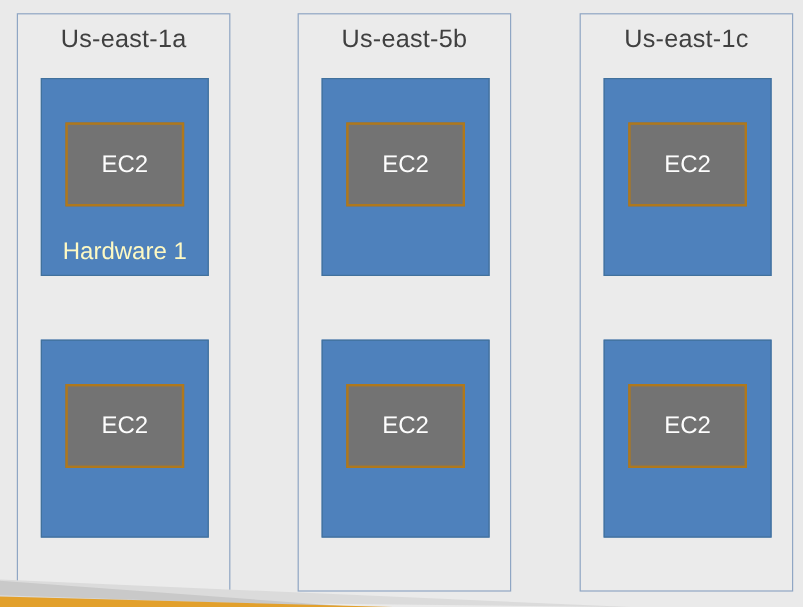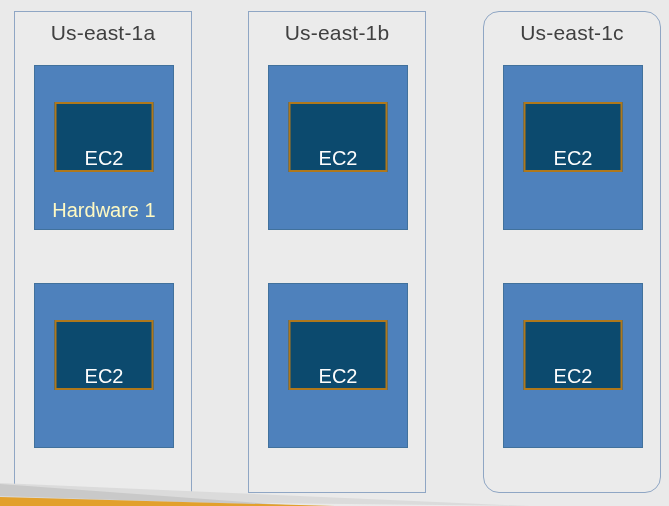--- a/index.html
+++ b/index.html
@@ -22,21 +22,21 @@
     position: absolute;
     top: 11px;
     width: 178px;
     height: 482px;
     border: 1px solid #8FA6C4;
     background: #EBEBEB;
     box-sizing: border-box;
   }
   .zone-a { left: 14px; }
   .zone-b { left: 248px; }
-  .zone-c { left: 483px; border-radius: 16px; }
+  .zone-c { left: 483px; }
   .zone-title {
     margin-top: 9px;
     text-align: center;
     font-size: 21px;
     color: #404040;
     letter-spacing: 0.2px;
   }
   .hw-box {
     position: absolute;
     left: 19px;
@@ -48,25 +48,25 @@
   }
   .hw-top { top: 53px; }
   .hw-bottom { top: 271px; }
   .ec2-box {
     position: absolute;
     top: 36px;
     left: 50%;
     transform: translateX(-50%);
     width: 99px;
     height: 70px;
-    background: #0c4a6e;
+    background: #737373;
     border: 2px solid #AF781C;
     box-sizing: border-box;
     display: flex;
-    align-items: flex-end;
+    align-items: center;
     justify-content: center;
   }
   .ec2-label {
     color: #FDFDFD;
     font-size: 20px;
   }
   .hw-label {
     position: absolute;
     bottom: 7px;
     width: 100%;
@@ -97,21 +97,21 @@
       <div class="hw-label">Hardware 1</div>
     </div>
     <div class="hw-box hw-bottom">
       <div class="ec2-box">
         <span class="ec2-label">EC2</span>
       </div>
     </div>
   </div>
 
   <div class="zone zone-b">
-    <div class="zone-title">Us-east-1b</div>
+    <div class="zone-title">Us-east-5b</div>
     <div class="hw-box hw-top">
       <div class="ec2-box">
         <span class="ec2-label">EC2</span>
       </div>
     </div>
     <div class="hw-box hw-bottom">
       <div class="ec2-box">
         <span class="ec2-label">EC2</span>
       </div>
     </div>

